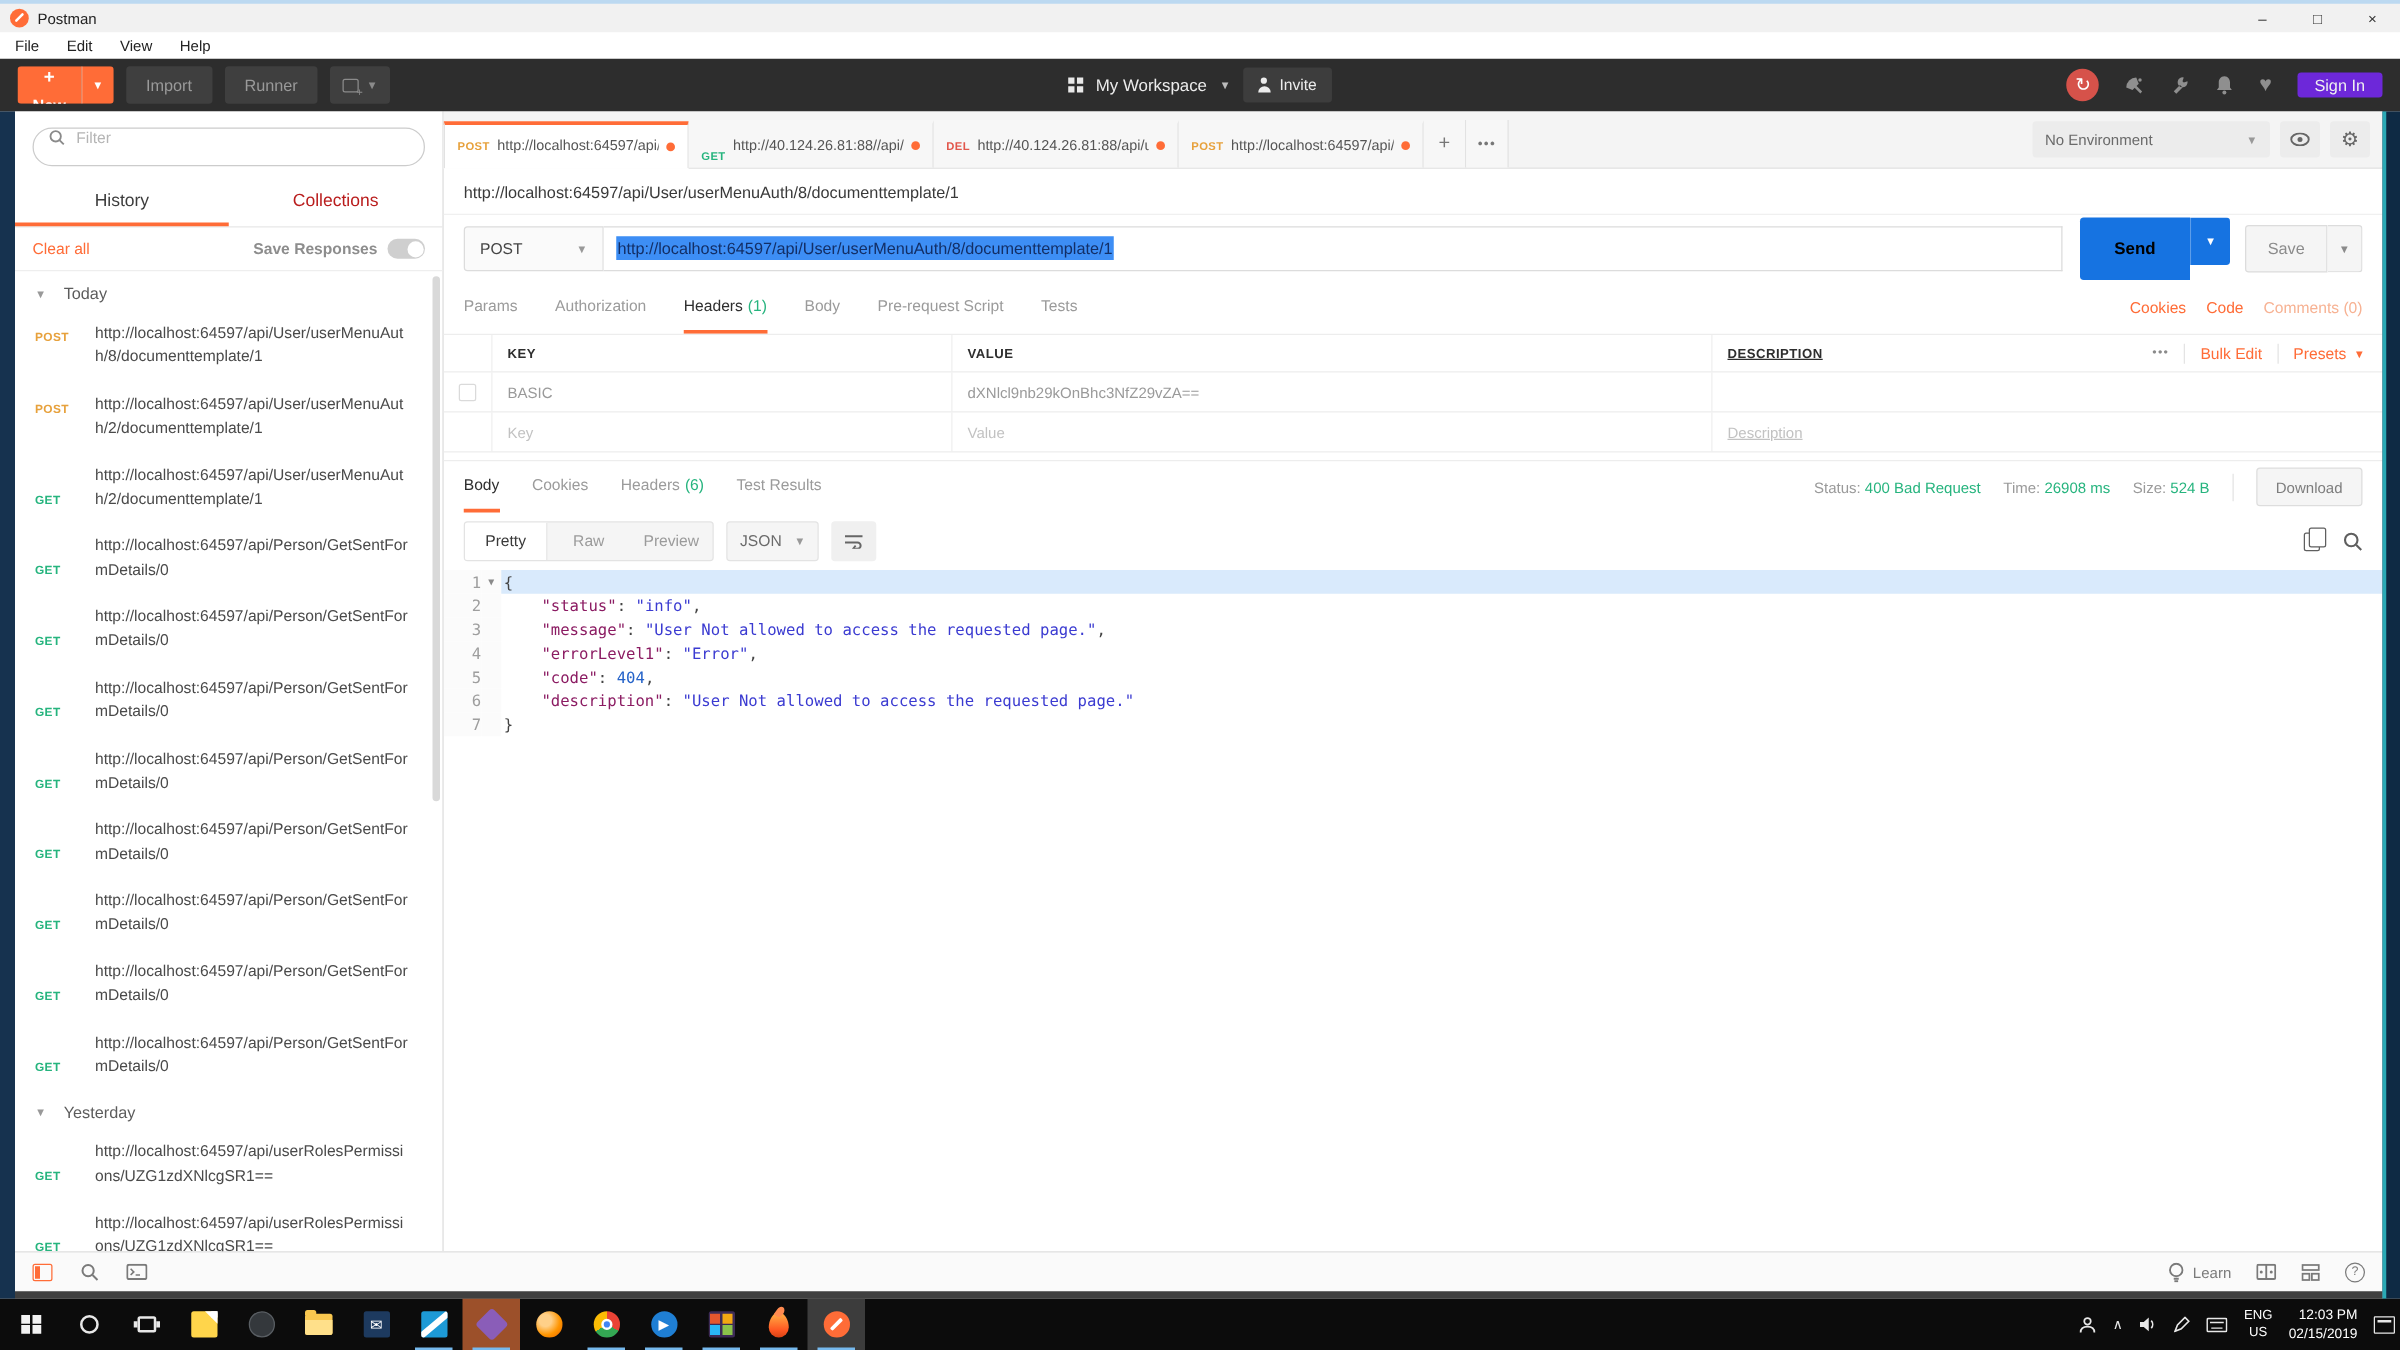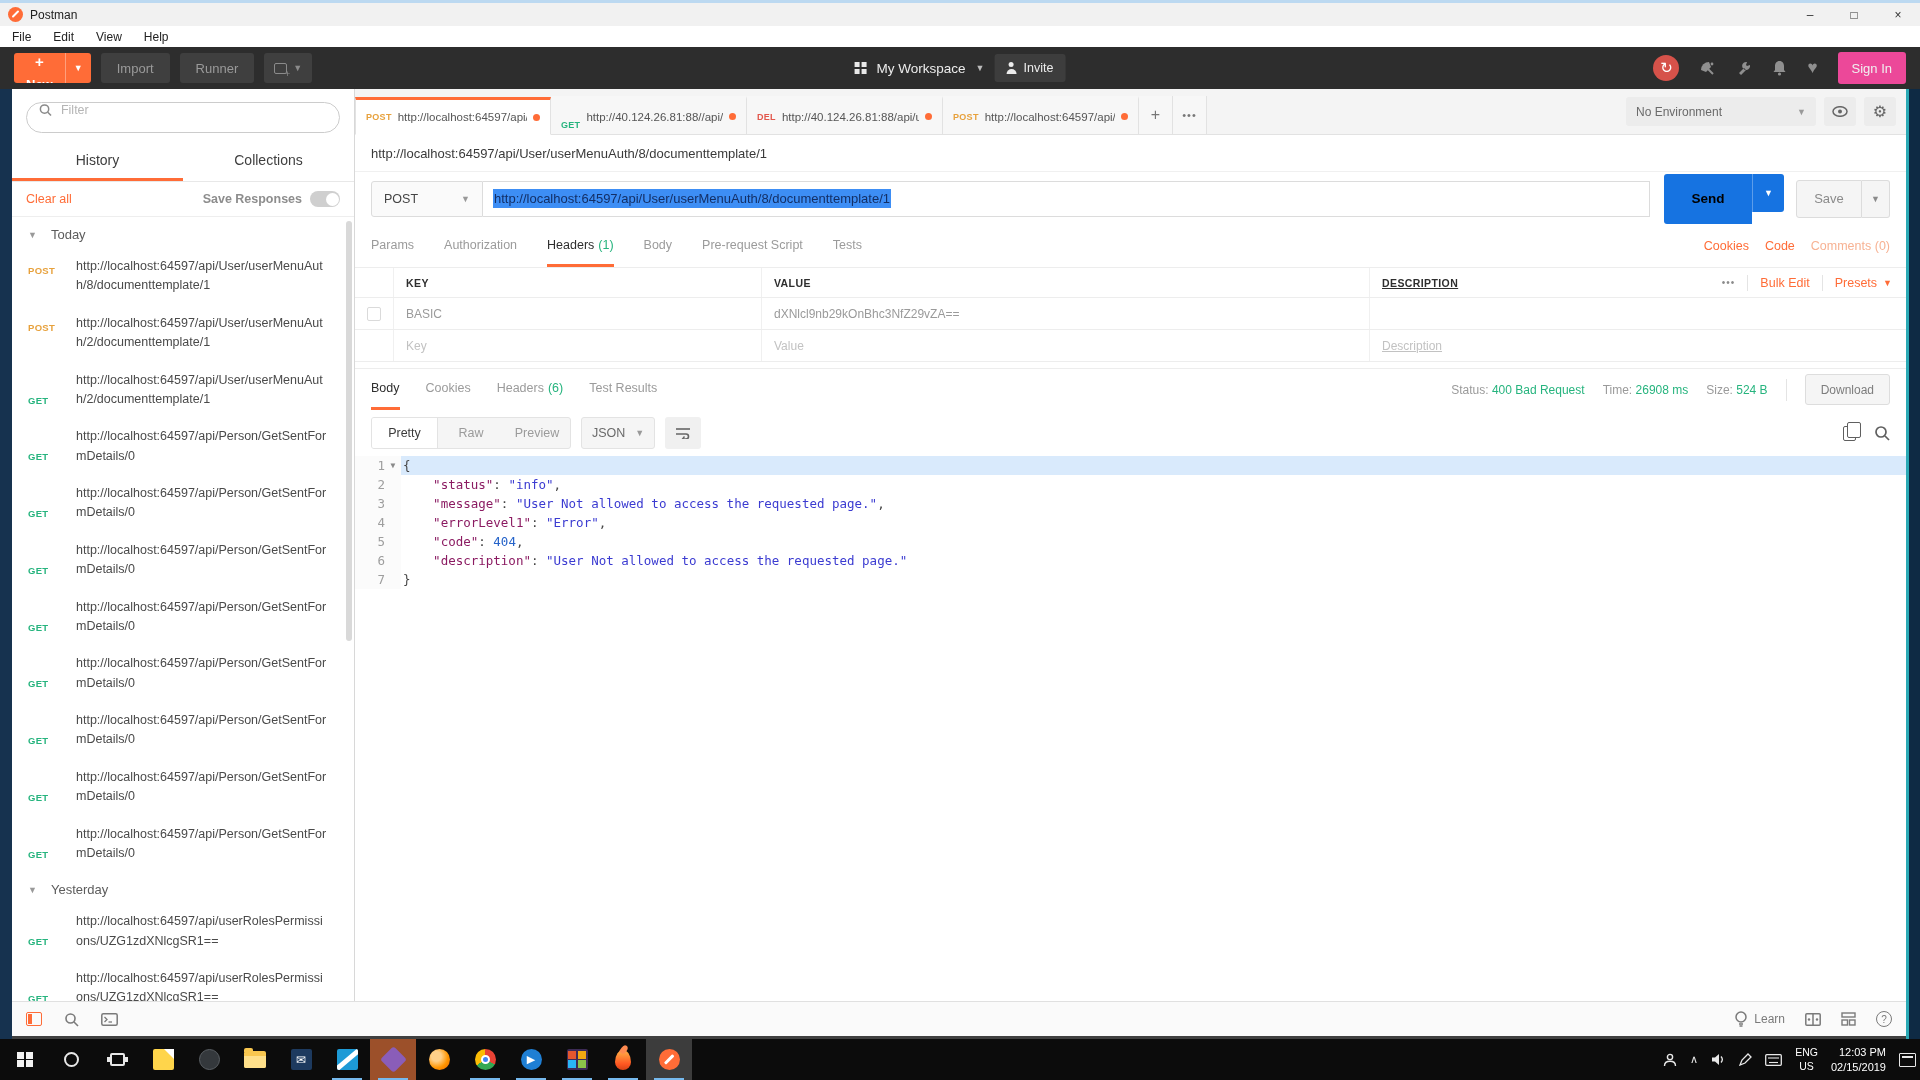--- a/index.html
+++ b/index.html
@@ -33,37 +33,37 @@
   .ws-caret { color:#bbb; font-size:9px; }
   .btn-invite { background:#3d3d3d; border-radius:3px; height:28px; display:flex; align-items:center; gap:7px; padding:0 12px; color:#ececec; font-size:12.5px; }
   .person-ico { width:10px; height:12px; position:relative; }
   .person-ico::before{content:""; position:absolute; top:0; left:2.5px; width:5px; height:5px; border-radius:50%; background:#ececec;}
   .person-ico::after{content:""; position:absolute; bottom:0; left:0; width:10px; height:5px; border-radius:5px 5px 0 0; background:#ececec;}
   .tb-right { margin-left:auto; display:flex; align-items:center; gap:20px; }
   .sync-circle { width:26px; height:26px; border-radius:50%; background:#d6524a; color:#fff; display:flex; align-items:center; justify-content:center; font-size:15px; }
   .tb-ico { color:#8f8f8f; display:flex; align-items:center; }
   .tb-ico svg{ display:block; }
   .heart-glyph{ font-size:17px; color:#8f8f8f; }
-  .btn-signin { background:#ec4899; color:#f0f0f0; border-radius:3px; height:32px; display:flex; align-items:center; padding:0 14px; font-size:13px; }
+  .btn-signin { background:#6d28d9; color:#f0f0f0; border-radius:3px; height:20px; display:flex; align-items:center; padding:0 14px; font-size:13px; }
 
   
   .app { flex:1 1 auto; display:flex; min-height:0; }
   .edge-left { width:12px; background:#16324f; flex:0 0 auto; }
   .edge-right { width:14px; background:#0e2a44; border-left:3px solid #2aa9b5; flex:0 0 auto; }
   .window-inner { flex:1; display:flex; flex-direction:column; min-width:0; }
   .content-row { flex:1; display:flex; min-height:0; }
 
   
   .sidebar { width:343px; flex:0 0 auto; background:#fff; border-right:1px solid #d8d8d8; display:flex; flex-direction:column; min-height:0; }
   .filter-row { padding:13px 14px 10px 14px; }
   .filter-box { height:31px; border:1px solid #ccc; border-radius:16px; display:flex; align-items:flex-start; padding:0 12px; gap:9px; }
   .filter-box input { border:none; outline:none; font-size:12.5px; color:#555; width:100%; font-family:"Liberation Sans",sans-serif; background:transparent; }
   .filter-box input::placeholder { color:#b5b5b5; }
   .side-tabs { display:flex; border-bottom:1px solid #e8e8e8; }
-  .side-tab { flex:1; text-align:center; font-size:14px; color:#404040; padding:9px 0 10px; border-bottom:3px solid transparent; }
+  .side-tab { flex:1; text-align:center; font-size:14px; color:#b91c1c; padding:9px 0 10px; border-bottom:3px solid transparent; }
   .side-tab.active { color:#3d3d3d; border-bottom-color:#ff6c37; }
   .side-actions { display:flex; align-items:center; padding:9px 14px; border-bottom:1px solid #eee; }
   .clear-all { color:#ff6c37; font-size:12.5px; }
   .save-resp { margin-left:auto; display:flex; align-items:center; gap:8px; color:#8d8d8d; font-size:12.5px;font-weight:bold; }
   .toggle { width:30px; height:16px; border-radius:8px; background:#cfcfcf; position:relative; }
   .toggle::after { content:""; position:absolute; right:1.5px; top:1.5px; width:13px; height:13px; border-radius:50%; background:#fff; }
   .side-list { flex:1; overflow:hidden; position:relative; }
   .group-header { display:flex; align-items:center; gap:14px; padding:10px 14px 6px 16px; font-size:13px; color:#5c5c5c; }
   .group-header .caret { font-size:9px; color:#999; }
   .hist-item { display:flex; padding:9px 14px 9px 16px; gap:6px; }
@@ -143,21 +143,21 @@
 
   .code-area { flex:1; overflow:hidden; font-family:"DejaVu Sans Mono","Liberation Mono",monospace; font-size:12.5px; }
   .code-line { display:flex; height:19px; line-height:19px; }
   .code-line .gutter { width:30px; text-align:right; color:#9e9e9e; flex:0 0 auto; background:#fbfbfb; }
   .code-line .fold { width:16px; text-align:center; color:#8a8a8a; font-size:8px; flex:0 0 auto; background:#fbfbfb; }
   .code-line .code-content { flex:1; white-space:pre; color:#444; padding-left:2px; }
   .code-line.sel .code-content { background:#d9eafc; }
   .tk-k { color:#8b1b62; } .tk-s { color:#3b3bd1; } .tk-n { color:#2563c9; } .tk-p { color:#444; }
 
   
-  .footer { height:38px; background:#fafafa; border-top:1px solid #e0e0e0; border-bottom:3px solid #404040; display:flex; align-items:center; padding:0 14px; gap:22px; flex:0 0 auto; }
+  .footer { height:38px; background:#fafafa; border-top:1px solid #e0e0e0; border-bottom:6px solid #404040; display:flex; align-items:center; padding:0 14px; gap:22px; flex:0 0 auto; }
   .ft-ico { display:flex; align-items:center; color:#7a7a7a; }
   .sb-toggle { width:16px; height:14px; border:1.5px solid #ff6c37; border-radius:2px; position:relative; }
   .sb-toggle::after{ content:""; position:absolute; left:1px; top:1px; bottom:1px; width:4px; background:#ff6c37; }
   .ft-right { margin-left:auto; display:flex; align-items:center; gap:20px; color:#7a7a7a; font-size:12px; }
   .help-circle { width:16px; height:16px; border:1.5px solid #7a7a7a; border-radius:50%; display:flex; align-items:center; justify-content:center; font-size:10px; }
 
   
   .taskbar { height:41px; background:#0c0c0c; display:flex; align-items:center; padding-left:2px; flex:0 0 auto; }
   .tb-app { width:46px; height:41px; display:flex; align-items:center; justify-content:center; position:relative; }
   .tb-app.running::after { content:""; position:absolute; bottom:0; left:8px; right:8px; height:2.5px; background:#76b9ed; }

